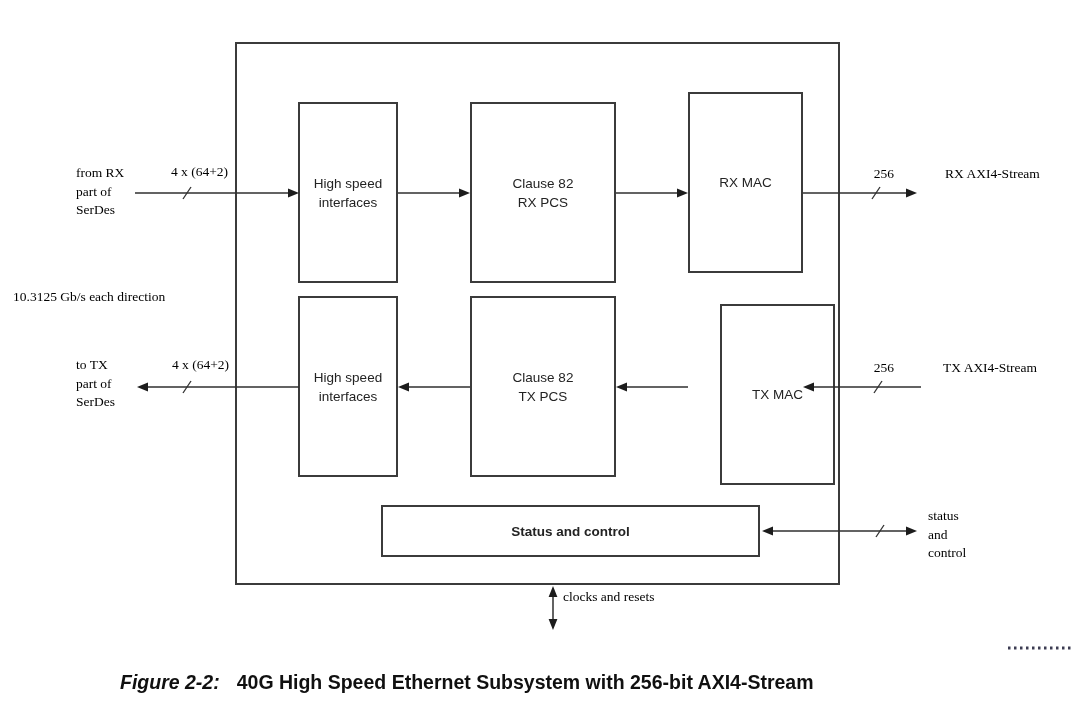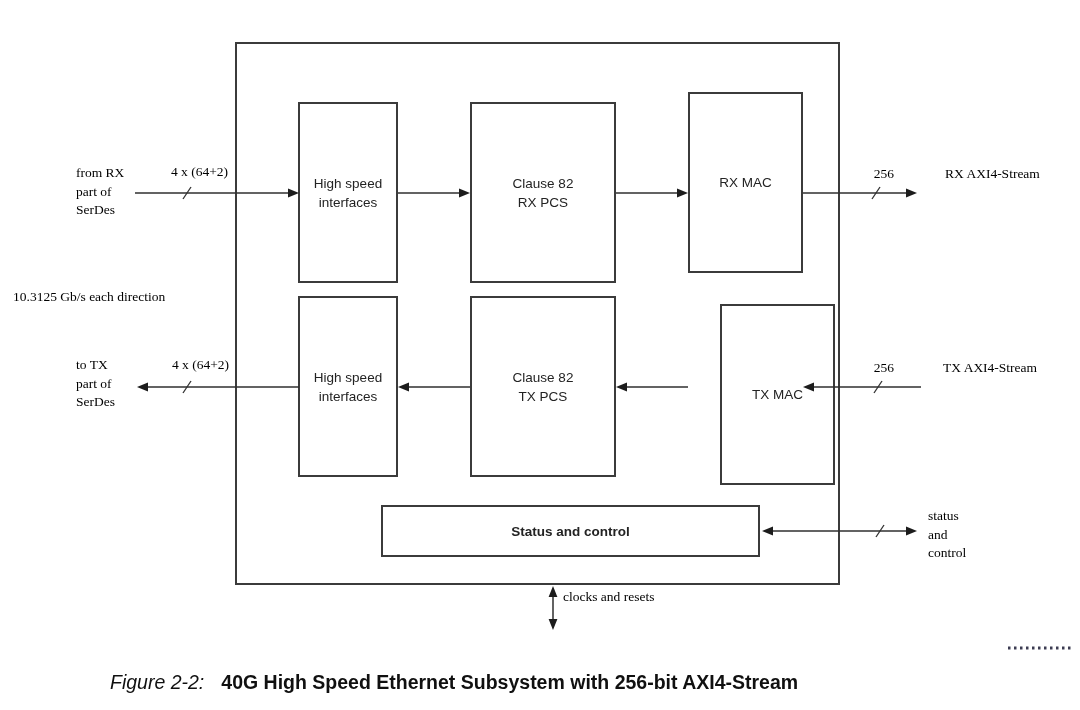--- a/index.html
+++ b/index.html
@@ -21,21 +21,21 @@
     position:absolute; font-size:13.5px; line-height:18.5px; color:#000000;
     white-space:nowrap;
     font-family:Liberation Serif, serif;
   }
   .lbl.center { text-align:right; white-space:normal; }
   svg.connectors { position:absolute; left:0; top:0; pointer-events:none; }
   .caption {
     position:absolute; left:110px; top:671px; font-size:19.5px; color:#101010;
     white-space:nowrap;
   }
-  .caption .fig { font-style:italic; font-weight:400; margin-right:17px; }
+  .caption .fig { font-style:italic; font-weight:700; margin-right:17px;margin-left:10px; }
   .caption .ttl { font-weight:700; }
 </style>
 </head>
 <body>
 
 <div class="page">
 
   <div class="outer"></div>
 
   <div class="box" style="left:298px;top:102px;width:100px;height:181px;">

